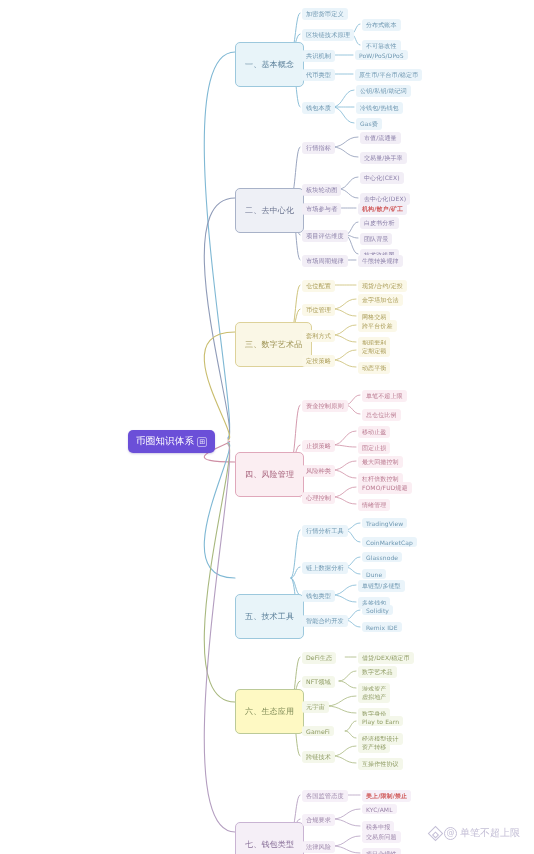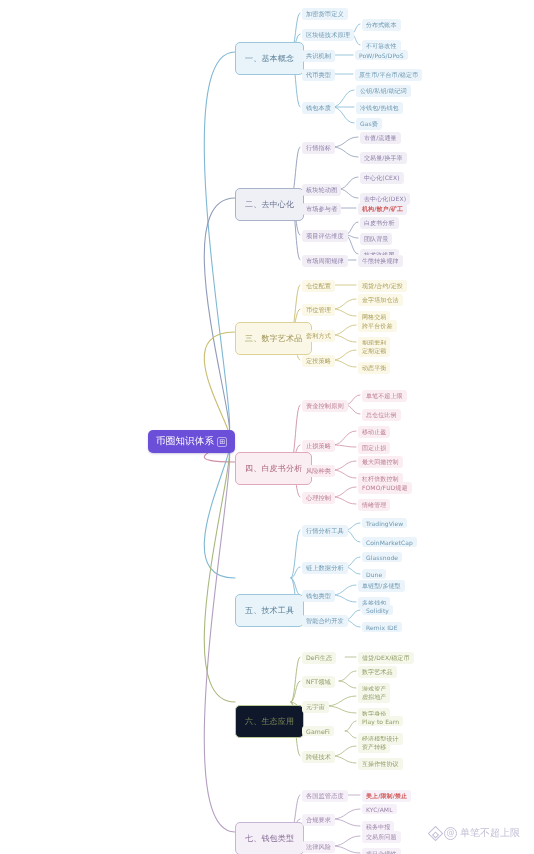--- a/index.html
+++ b/index.html
@@ -29,21 +29,21 @@
   .root-node .root-badge{
     font-size:7px;opacity:.85;
     border:1px solid rgba(255,255,255,.6);
     border-radius:2px;
     padding:0 1px;line-height:8px;
   }
 
   
   .branch-node{
     position:absolute;
-    padding:10px 9px;
+    padding:16px 9px;
     border-radius:5px;
     border:1px solid;
     font-size:8px;
     white-space:nowrap;
     letter-spacing:.2px;
   }
 
   
   .sub-node{
     position:absolute;
@@ -201,21 +201,21 @@
                235 832" stroke="#b49ec0" stroke-width="1.1" fill="none" stroke-linecap="round"></path>
       <path d="M 291 832 C 295.5 832, 295.5 795, 300 795" stroke="#b49ec0" stroke-width="0.9" fill="none" stroke-linecap="round"></path>
       <path d="M 345.2 795 C 352.6 795, 352.6 795, 360 795" stroke="#b49ec0" stroke-width="0.8" fill="none" stroke-linecap="round"></path>
       <path d="M 291 832 C 295.5 832, 295.5 819, 300 819" stroke="#b49ec0" stroke-width="0.9" fill="none" stroke-linecap="round"></path>
       <path d="M 332.8 819 C 346.4 819, 346.4 809, 360 809" stroke="#b49ec0" stroke-width="0.8" fill="none" stroke-linecap="round"></path>
       <path d="M 332.8 819 C 346.4 819, 346.4 826, 360 826" stroke="#b49ec0" stroke-width="0.8" fill="none" stroke-linecap="round"></path>
       <path d="M 291 832 C 295.5 832, 295.5 846, 300 846" stroke="#b49ec0" stroke-width="0.9" fill="none" stroke-linecap="round"></path>
       <path d="M 332.8 846 C 346.4 846, 346.4 836, 360 836" stroke="#b49ec0" stroke-width="0.8" fill="none" stroke-linecap="round"></path>
       <path d="M 332.8 846 C 346.4 846, 346.4 853, 360 853" stroke="#b49ec0" stroke-width="0.8" fill="none" stroke-linecap="round"></path>
     </svg>
-<div class="root-node" style="left: 148px; top: 430px; background: rgb(107, 79, 216); color: rgb(255, 255, 255);">
+<div class="root-node" style="left: 128px; top: 430px; background: rgb(107, 79, 216); color: rgb(255, 255, 255);">
       <span>币圈知识体系</span>
       <span class="root-badge">⊞</span>
     </div>
     <div class="branch-node" style="left: 235px; top: 42px; background: rgb(232, 244, 249); border-color: rgb(156, 200, 221); color: rgb(90, 127, 153);"><span>一、基本概念</span></div>
     <div class="sub-node" style="left: 302px; top: 8px; background: rgb(234, 244, 250); color: rgb(109, 150, 176);"><span>加密货币定义</span></div>
     <div class="sub-node" style="left: 302px; top: 29px; background: rgb(234, 244, 250); color: rgb(109, 150, 176);"><span>区块链技术原理</span></div>
     <div class="leaf-node" style="left: 362px; top: 19px; background: rgb(234, 244, 250); color: rgb(109, 150, 176);"><span>分布式账本</span></div>
     <div class="leaf-node" style="left: 362px; top: 40px; background: rgb(234, 244, 250); color: rgb(109, 150, 176);"><span>不可篡改性</span></div>
     <div class="sub-node" style="left: 302px; top: 50px; background: rgb(234, 244, 250); color: rgb(109, 150, 176);"><span>共识机制</span></div>
     <div class="leaf-node" style="left: 355px; top: 50px; background: rgb(234, 244, 250); color: rgb(109, 150, 176);"><span>PoW/PoS/DPoS</span></div>
@@ -245,21 +245,21 @@
     <div class="leaf-node" style="left: 358px; top: 280px; background: rgb(251, 248, 232); color: rgb(169, 155, 85);"><span>现货/合约/定投</span></div>
     <div class="sub-node" style="left: 302px; top: 304px; background: rgb(251, 248, 232); color: rgb(169, 155, 85);"><span>币位管理</span></div>
     <div class="leaf-node" style="left: 358px; top: 294px; background: rgb(251, 248, 232); color: rgb(169, 155, 85);"><span>金字塔加仓法</span></div>
     <div class="leaf-node" style="left: 358px; top: 311px; background: rgb(251, 248, 232); color: rgb(169, 155, 85);"><span>网格交易</span></div>
     <div class="sub-node" style="left: 302px; top: 330px; background: rgb(251, 248, 232); color: rgb(169, 155, 85);"><span>套利方式</span></div>
     <div class="leaf-node" style="left: 358px; top: 320px; background: rgb(251, 248, 232); color: rgb(169, 155, 85);"><span>跨平台价差</span></div>
     <div class="leaf-node" style="left: 358px; top: 337px; background: rgb(251, 248, 232); color: rgb(169, 155, 85);"><span>期现套利</span></div>
     <div class="sub-node" style="left: 302px; top: 355px; background: rgb(251, 248, 232); color: rgb(169, 155, 85);"><span>定投策略</span></div>
     <div class="leaf-node" style="left: 358px; top: 345px; background: rgb(251, 248, 232); color: rgb(169, 155, 85);"><span>定期定额</span></div>
     <div class="leaf-node" style="left: 358px; top: 362px; background: rgb(251, 248, 232); color: rgb(169, 155, 85);"><span>动态平衡</span></div>
-    <div class="branch-node" style="left: 235px; top: 452px; background: rgb(251, 238, 242); border-color: rgb(224, 168, 187); color: rgb(168, 100, 125);"><span>四、白皮书分析</span></div>
+    <div class="branch-node" style="left: 235px; top: 452px; background: rgb(251, 238, 242); border-color: rgb(224, 168, 187); color: rgb(168, 100, 125);"><span>四、风险管理</span></div>
     <div class="sub-node" style="left: 302px; top: 400px; background: rgb(251, 238, 243); color: rgb(184, 119, 142);"><span>资金控制原则</span></div>
     <div class="leaf-node" style="left: 362px; top: 390px; background: rgb(251, 238, 243); color: rgb(184, 119, 142);"><span>单笔不超上限</span></div>
     <div class="leaf-node" style="left: 362px; top: 409px; background: rgb(251, 238, 243); color: rgb(184, 119, 142);"><span>总仓位比例</span></div>
     <div class="sub-node" style="left: 302px; top: 440px; background: rgb(251, 238, 243); color: rgb(184, 119, 142);"><span>止损策略</span></div>
     <div class="leaf-node" style="left: 358px; top: 426px; background: rgb(251, 238, 243); color: rgb(184, 119, 142);"><span>移动止盈</span></div>
     <div class="leaf-node" style="left: 358px; top: 442px; background: rgb(251, 238, 243); color: rgb(184, 119, 142);"><span>固定止损</span></div>
     <div class="sub-node" style="left: 302px; top: 465px; background: rgb(251, 238, 243); color: rgb(184, 119, 142);"><span>风险种类</span></div>
     <div class="leaf-node" style="left: 358px; top: 456px; background: rgb(251, 238, 243); color: rgb(184, 119, 142);"><span>最大回撤控制</span></div>
     <div class="leaf-node" style="left: 358px; top: 473px; background: rgb(251, 238, 243); color: rgb(184, 119, 142);"><span>杠杆倍数控制</span></div>
     <div class="sub-node" style="left: 302px; top: 492px; background: rgb(251, 238, 243); color: rgb(184, 119, 142);"><span>心理控制</span></div>
@@ -271,21 +271,21 @@
     <div class="leaf-node" style="left: 362px; top: 537px; background: rgb(234, 244, 250); color: rgb(109, 150, 176);"><span>CoinMarketCap</span></div>
     <div class="sub-node" style="left: 302px; top: 562px; background: rgb(234, 244, 250); color: rgb(109, 150, 176);"><span>链上数据分析</span></div>
     <div class="leaf-node" style="left: 362px; top: 552px; background: rgb(234, 244, 250); color: rgb(109, 150, 176);"><span>Glassnode</span></div>
     <div class="leaf-node" style="left: 362px; top: 569px; background: rgb(234, 244, 250); color: rgb(109, 150, 176);"><span>Dune</span></div>
     <div class="sub-node" style="left: 302px; top: 590px; background: rgb(234, 244, 250); color: rgb(109, 150, 176);"><span>钱包类型</span></div>
     <div class="leaf-node" style="left: 358px; top: 580px; background: rgb(234, 244, 250); color: rgb(109, 150, 176);"><span>单链型/多链型</span></div>
     <div class="leaf-node" style="left: 358px; top: 597px; background: rgb(234, 244, 250); color: rgb(109, 150, 176);"><span>多签钱包</span></div>
     <div class="sub-node" style="left: 302px; top: 615px; background: rgb(234, 244, 250); color: rgb(109, 150, 176);"><span>智能合约开发</span></div>
     <div class="leaf-node" style="left: 362px; top: 605px; background: rgb(234, 244, 250); color: rgb(109, 150, 176);"><span>Solidity</span></div>
     <div class="leaf-node" style="left: 362px; top: 622px; background: rgb(234, 244, 250); color: rgb(109, 150, 176);"><span>Remix IDE</span></div>
-    <div class="branch-node" style="left: 235px; top: 705px; background: #0f172a; border-color: rgb(188, 202, 152); color: rgb(126, 138, 85); text-align: center;"><span>六、生态应用</span></div>
+    <div class="branch-node" style="left: 235px; top: 689px; background: #fef9c3; border-color: rgb(188, 202, 152); color: rgb(126, 138, 85); text-align: center;"><span>六、生态应用</span></div>
     <div class="sub-node" style="left: 302px; top: 652px; background: rgb(244, 247, 234); color: rgb(141, 154, 98);"><span>DeFi生态</span></div>
     <div class="leaf-node" style="left: 358px; top: 652px; background: rgb(244, 247, 234); color: rgb(141, 154, 98);"><span>借贷/DEX/稳定币</span></div>
     <div class="sub-node" style="left: 302px; top: 676px; background: rgb(244, 247, 234); color: rgb(141, 154, 98);"><span>NFT领域</span></div>
     <div class="leaf-node" style="left: 358px; top: 666px; background: rgb(244, 247, 234); color: rgb(141, 154, 98);"><span>数字艺术品</span></div>
     <div class="leaf-node" style="left: 358px; top: 683px; background: rgb(244, 247, 234); color: rgb(141, 154, 98);"><span>游戏资产</span></div>
     <div class="sub-node" style="left: 302px; top: 701px; background: rgb(244, 247, 234); color: rgb(141, 154, 98);"><span>元宇宙</span></div>
     <div class="leaf-node" style="left: 358px; top: 691px; background: rgb(244, 247, 234); color: rgb(141, 154, 98);"><span>虚拟地产</span></div>
     <div class="leaf-node" style="left: 358px; top: 708px; background: rgb(244, 247, 234); color: rgb(141, 154, 98);"><span>数字身份</span></div>
     <div class="sub-node" style="left: 302px; top: 726px; background: rgb(244, 247, 234); color: rgb(141, 154, 98);"><span>GameFi</span></div>
     <div class="leaf-node" style="left: 358px; top: 716px; background: rgb(244, 247, 234); color: rgb(141, 154, 98);"><span>Play to Earn</span></div>

